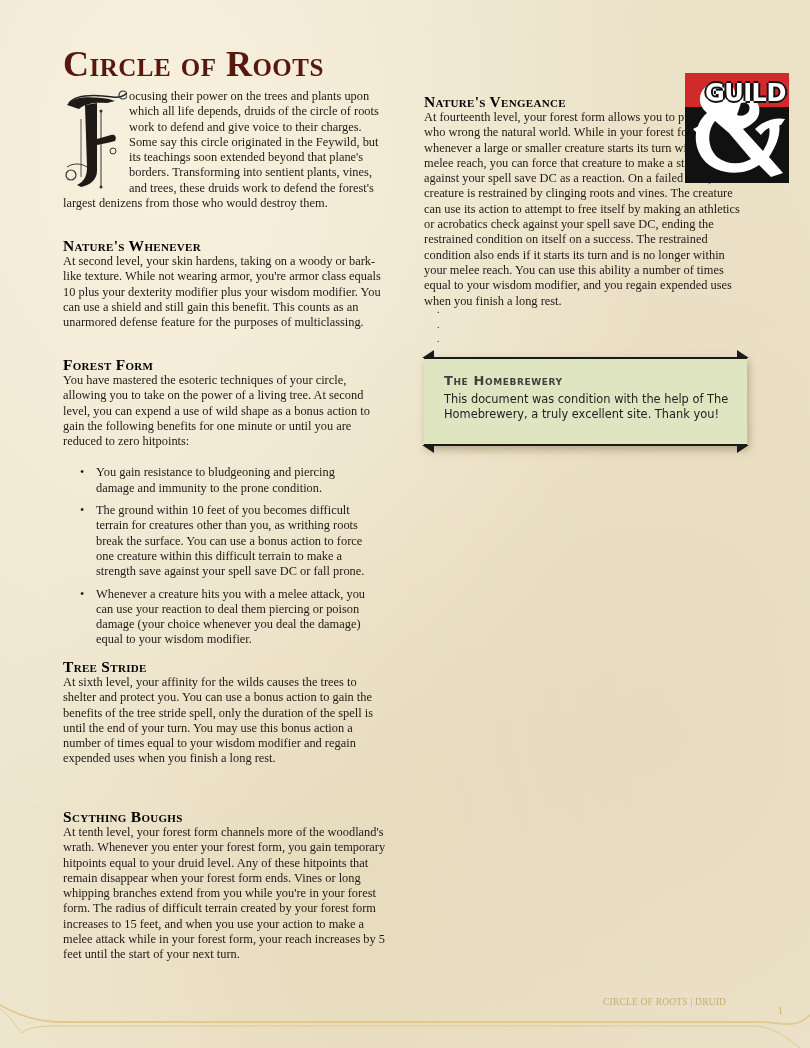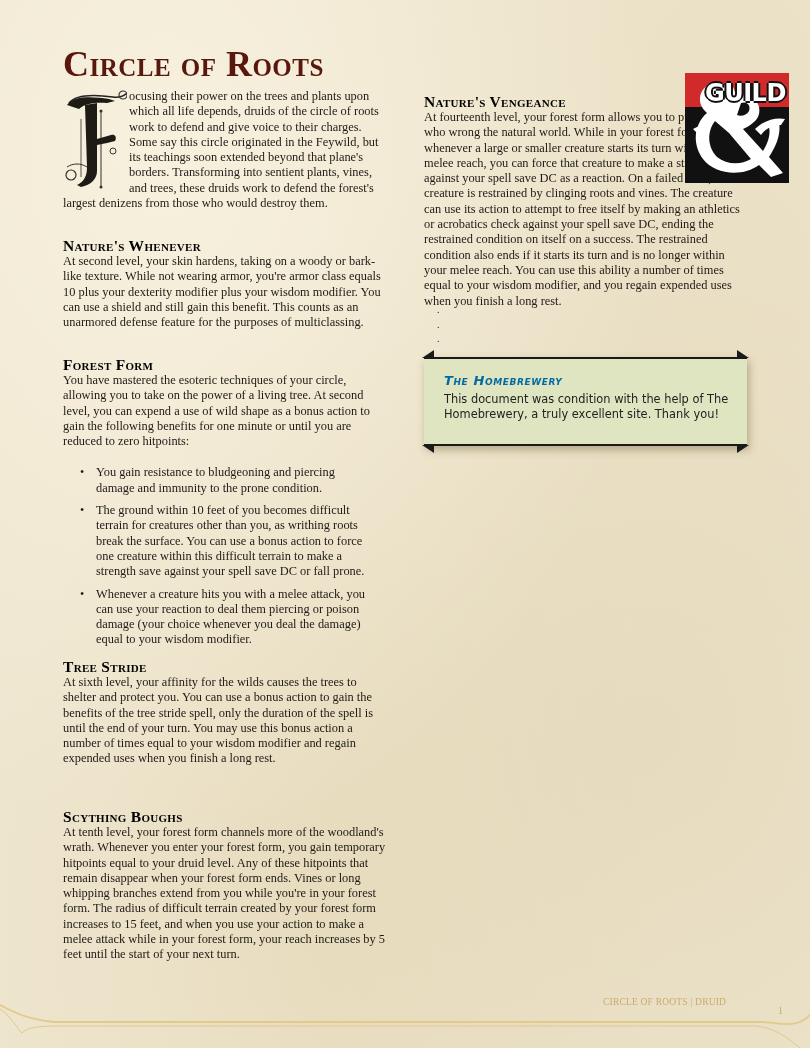--- a/index.html
+++ b/index.html
@@ -56,21 +56,21 @@
   }
   .note::before, .note::after { content: ""; position: absolute; }
   .corner { position: absolute; width: 0; height: 0; }
   .c-tl { left: -2px; top: -9px; border-left: 12px solid transparent; border-bottom: 8px solid #1a1a1a; }
   .c-tr { right: -2px; top: -9px; border-right: 12px solid transparent; border-bottom: 8px solid #1a1a1a; }
   .c-bl { left: -2px; bottom: -9px; border-left: 12px solid transparent; border-top: 8px solid #1a1a1a; }
   .c-br { right: -2px; bottom: -9px; border-right: 12px solid transparent; border-top: 8px solid #1a1a1a; }
   .note h4 {
     margin: 0; position: absolute; left: 20px; top: 14px;
     font-family: "DejaVu Sans", "Liberation Sans", sans-serif;
-    font-variant: small-caps; font-weight: bold; font-size: 13px; letter-spacing: 0.6px; color: #0369a1; font-style: italic;
+    font-variant: small-caps; font-weight: bold; font-size: 13px; letter-spacing: 0.6px; color: #404040;
   }
   .note p {
     margin: 0; position: absolute; left: 20px; top: 33px; width: 295px;
     font-family: "DejaVu Sans", "Liberation Sans", sans-serif;
     font-size: 11.4px; line-height: 14.5px; color: #222;
   }
 
   .logo {
     position: absolute; left: 685px; top: 25px; width: 104px; height: 110px;
     background: #111; overflow: hidden; margin-top: 48px;

